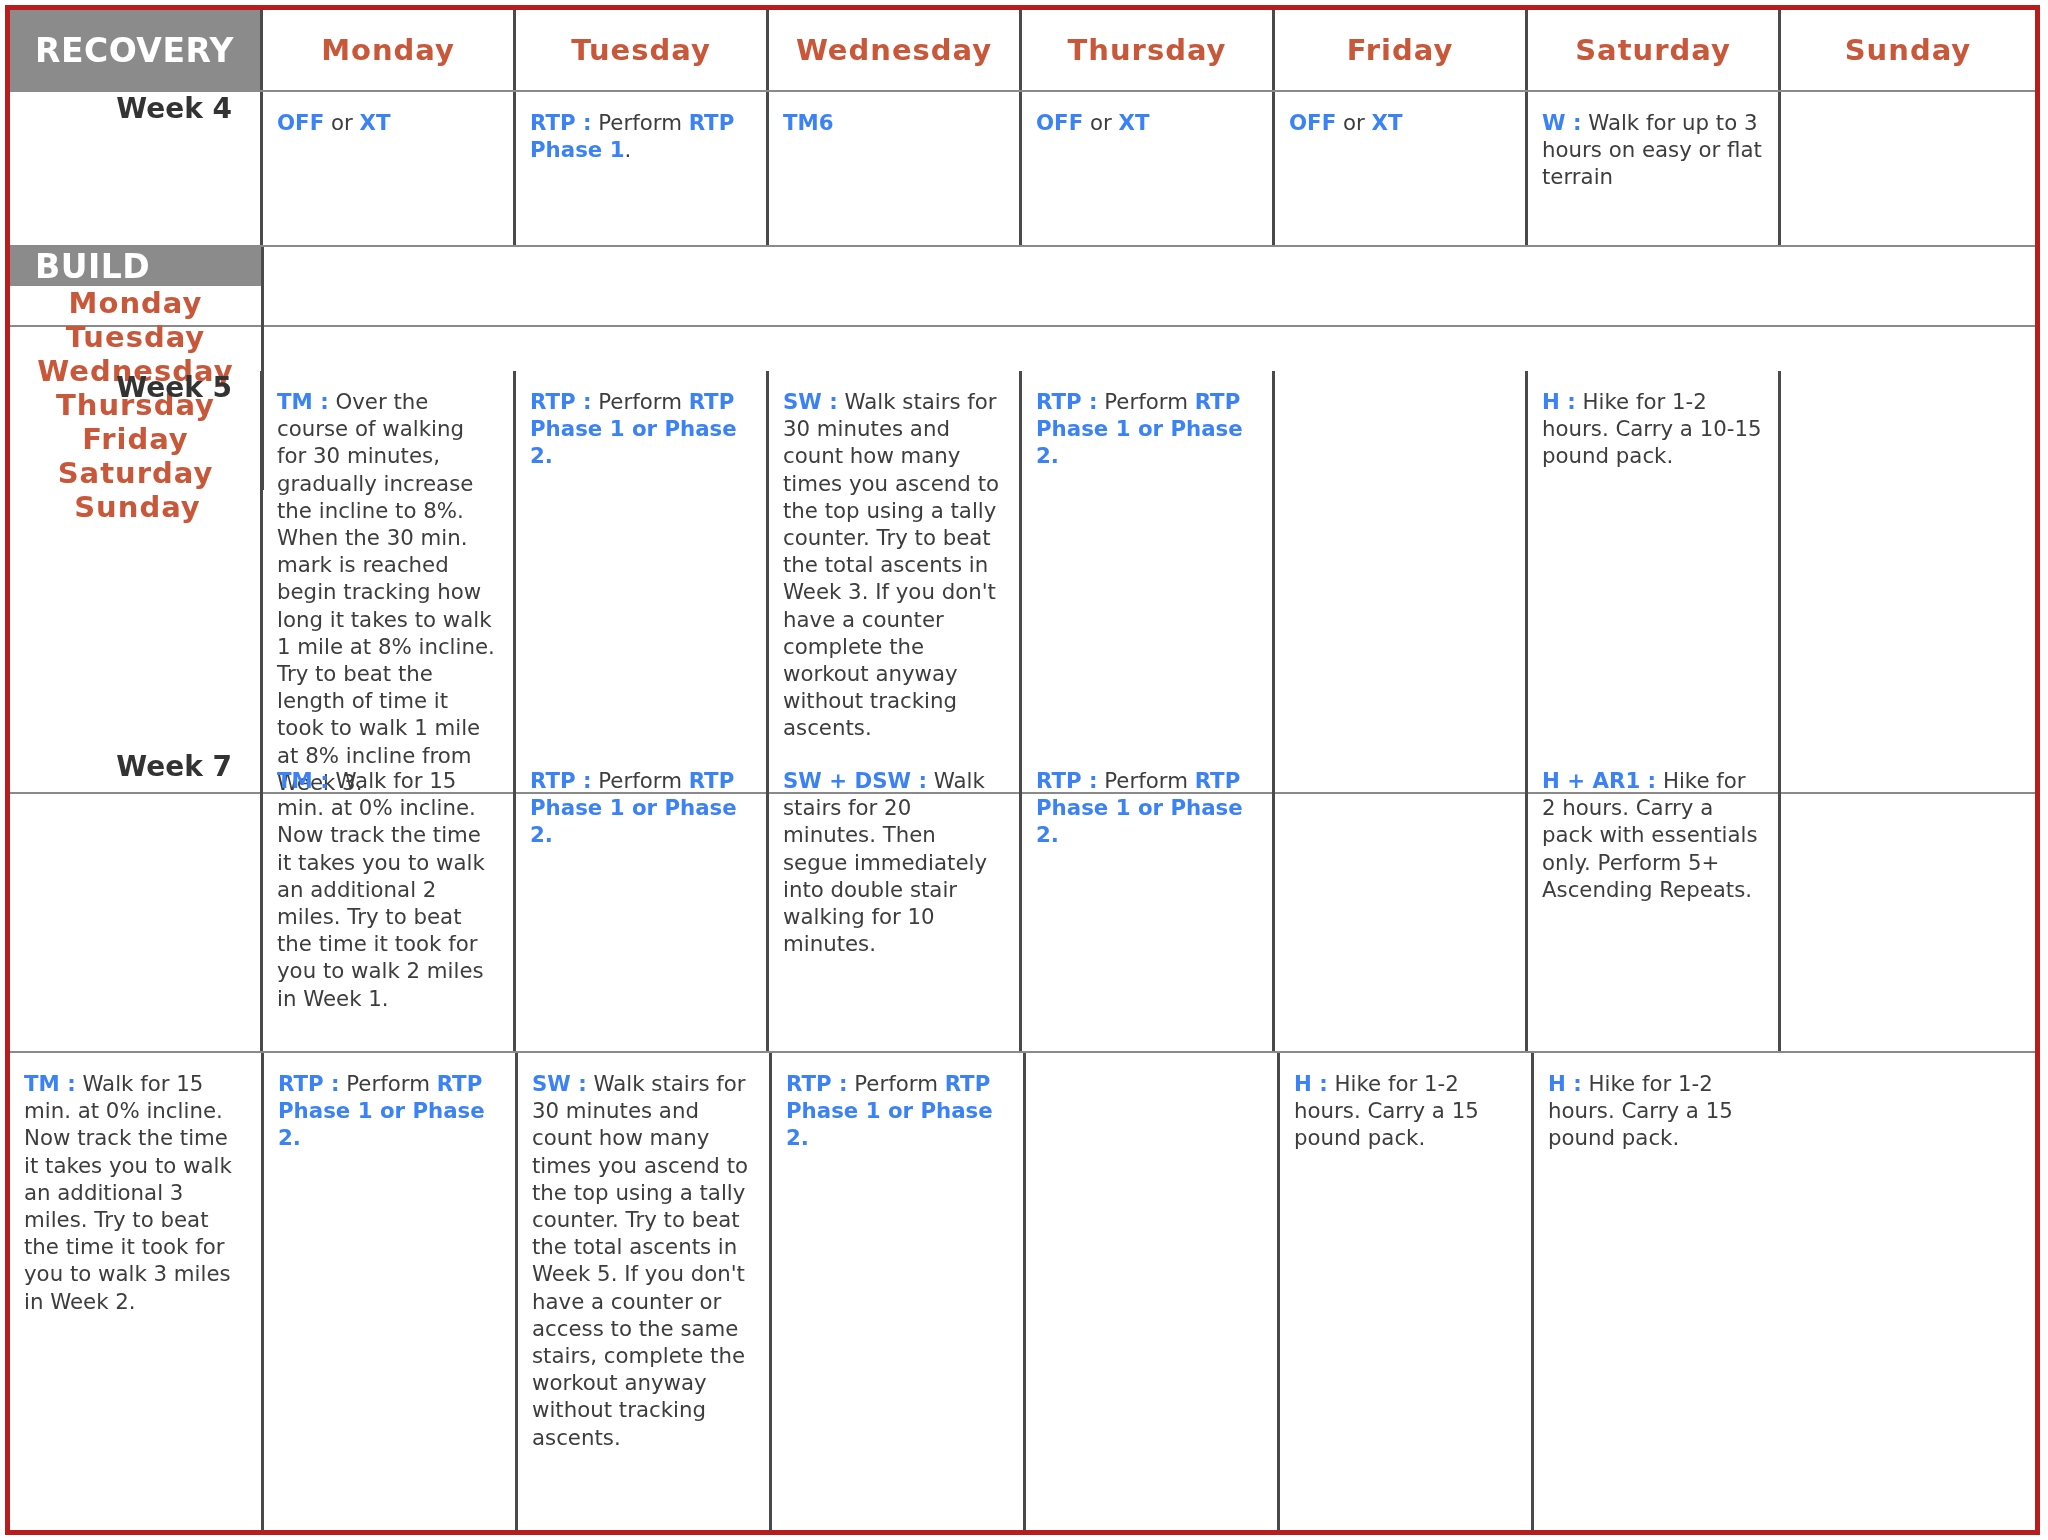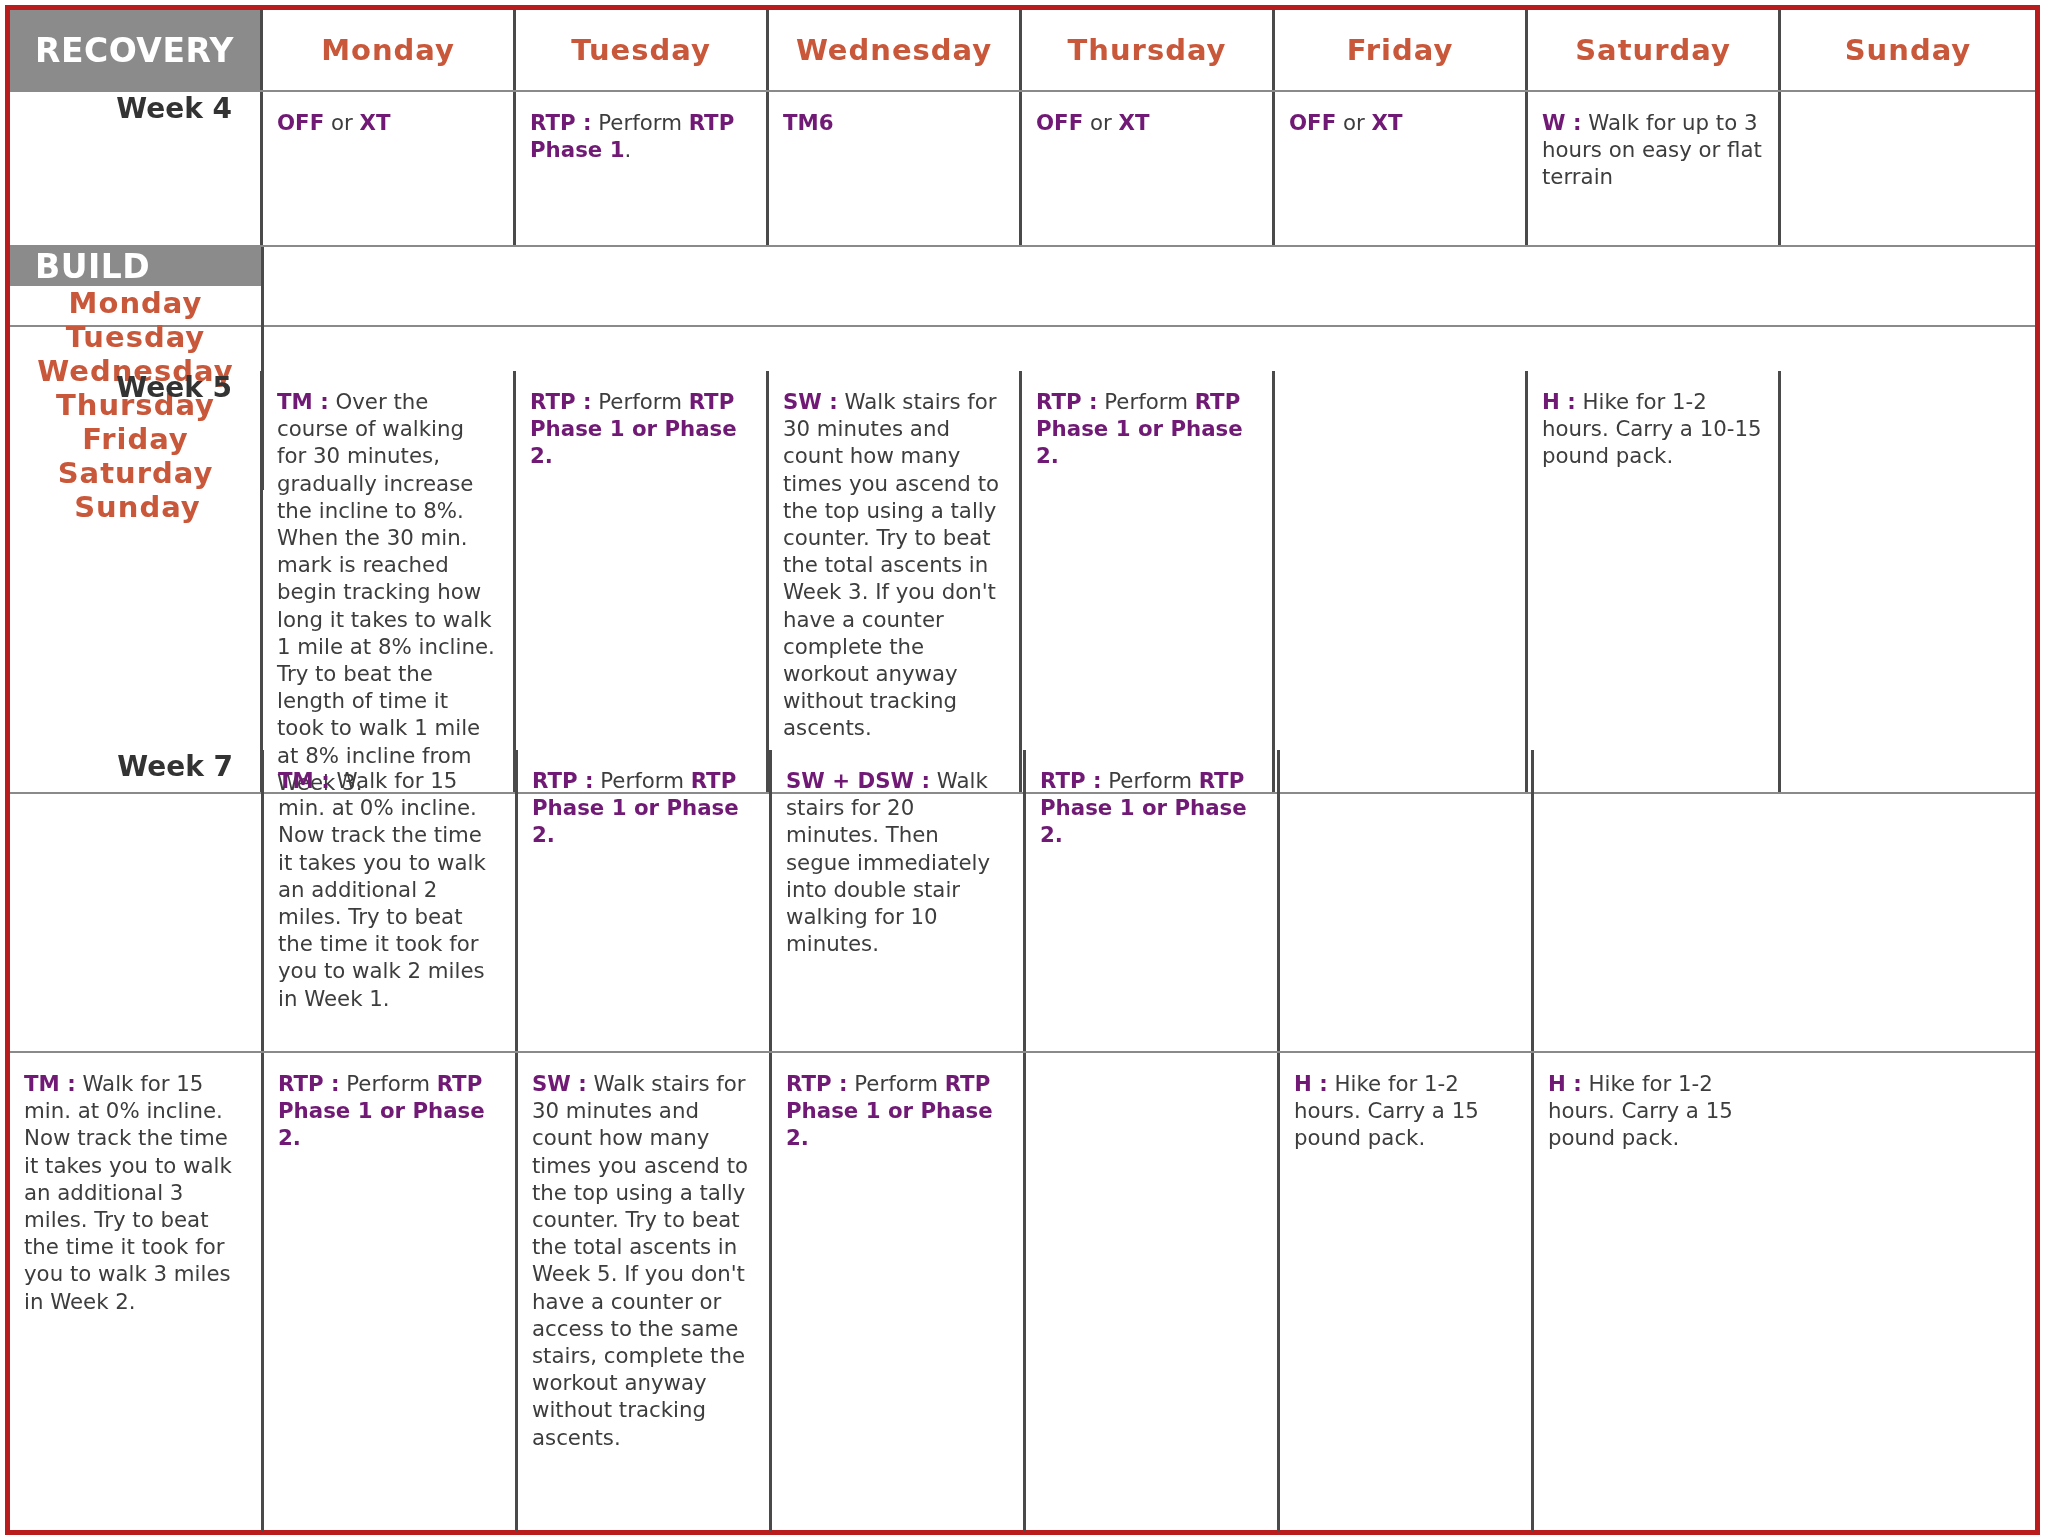--- a/index.html
+++ b/index.html
@@ -14,21 +14,21 @@
   .day-col { width:254px; }
   .day-col.last { width:255px; }
   .row.bordered { border-bottom:2px solid #8a8a8a; }
   .phase { background:#8a8b8a; color:#ffffff; font-weight:bold; font-size:33px;
            letter-spacing:0.5px; display:flex; align-items:center; padding-left:25px; }
   .dayhead { display:flex; align-items:center; justify-content:center;
              font-weight:bold; font-size:29px; letter-spacing:1px; }
   .week { text-align:right; padding-right:28px; 
           font-weight:bold; font-size:28px; color:#333333; }
   .task { padding:17px 14px 0 14px; font-size:21.3px; line-height:27.2px; color:#3d3d3d; }
-  .task b { color:#701a75; }
+  .task b { color:#3b82f6; }
 </style>
 </head>
 <body>
 
 <div id="schedule">
 
   <div class="row bordered" style="top:0; height:82px;">
     <div class="cell label-col phase" style="background: rgb(138, 139, 138); color: rgb(255, 255, 255);">RECOVERY</div>
     <div class="cell day-col dayhead" style="color: rgb(201, 87, 58);">Monday</div>
     <div class="cell day-col dayhead" style="color: rgb(201, 87, 58);">Tuesday</div>
@@ -72,20 +72,21 @@
     <div class="cell day-col last task"></div>
   </div>
 
   <div class="row bordered" style="top:740px; height:303px;">
     <div class="cell label-col week">Week 7</div>
     <div class="cell day-col task"><b>TM :</b><span> Walk for 15 min. at 0% incline. Now track the time it takes you to walk an additional 2 miles. Try to beat the time it took for you to walk 2 miles in Week 1.</span></div>
     <div class="cell day-col task"><b>RTP :</b><span> Perform </span><b>RTP Phase 1 or Phase 2.</b></div>
     <div class="cell day-col task"><b>SW + DSW :</b><span> Walk stairs for 20 minutes. Then segue immediately into double stair walking for 10 minutes.</span></div>
     <div class="cell day-col task"><b>RTP :</b><span> Perform </span><b>RTP Phase 1 or Phase 2.</b></div>
     <div class="cell day-col task"></div>
+    <div class="cell day-col task"><b>H + AR1 :</b><span> Hike for 2 hours. Carry a pack with essentials only. Perform 5+ Ascending Repeats.</span></div>
     <div class="cell day-col last task"></div>
   </div>
 
   <div class="row" style="top:1043px; height:478px;">
     <div class="cell day-col task"><b>TM :</b><span> Walk for 15 min. at 0% incline. Now track the time it takes you to walk an additional 3 miles. Try to beat the time it took for you to walk 3 miles in Week 2.</span></div>
     <div class="cell day-col task"><b>RTP :</b><span> Perform </span><b>RTP Phase 1 or Phase 2.</b></div>
     <div class="cell day-col task"><b>SW :</b><span> Walk stairs for 30 minutes and count how many times you ascend to the top using a tally counter. Try to beat the total ascents in Week 5. If you don't have a counter or access to the same stairs, complete the workout anyway without tracking ascents.</span></div>
     <div class="cell day-col task"><b>RTP :</b><span> Perform </span><b>RTP Phase 1 or Phase 2.</b></div>
     <div class="cell day-col task"></div>
     <div class="cell day-col task"><b>H :</b><span> Hike for 1-2 hours. Carry a 15 pound pack.</span></div>

